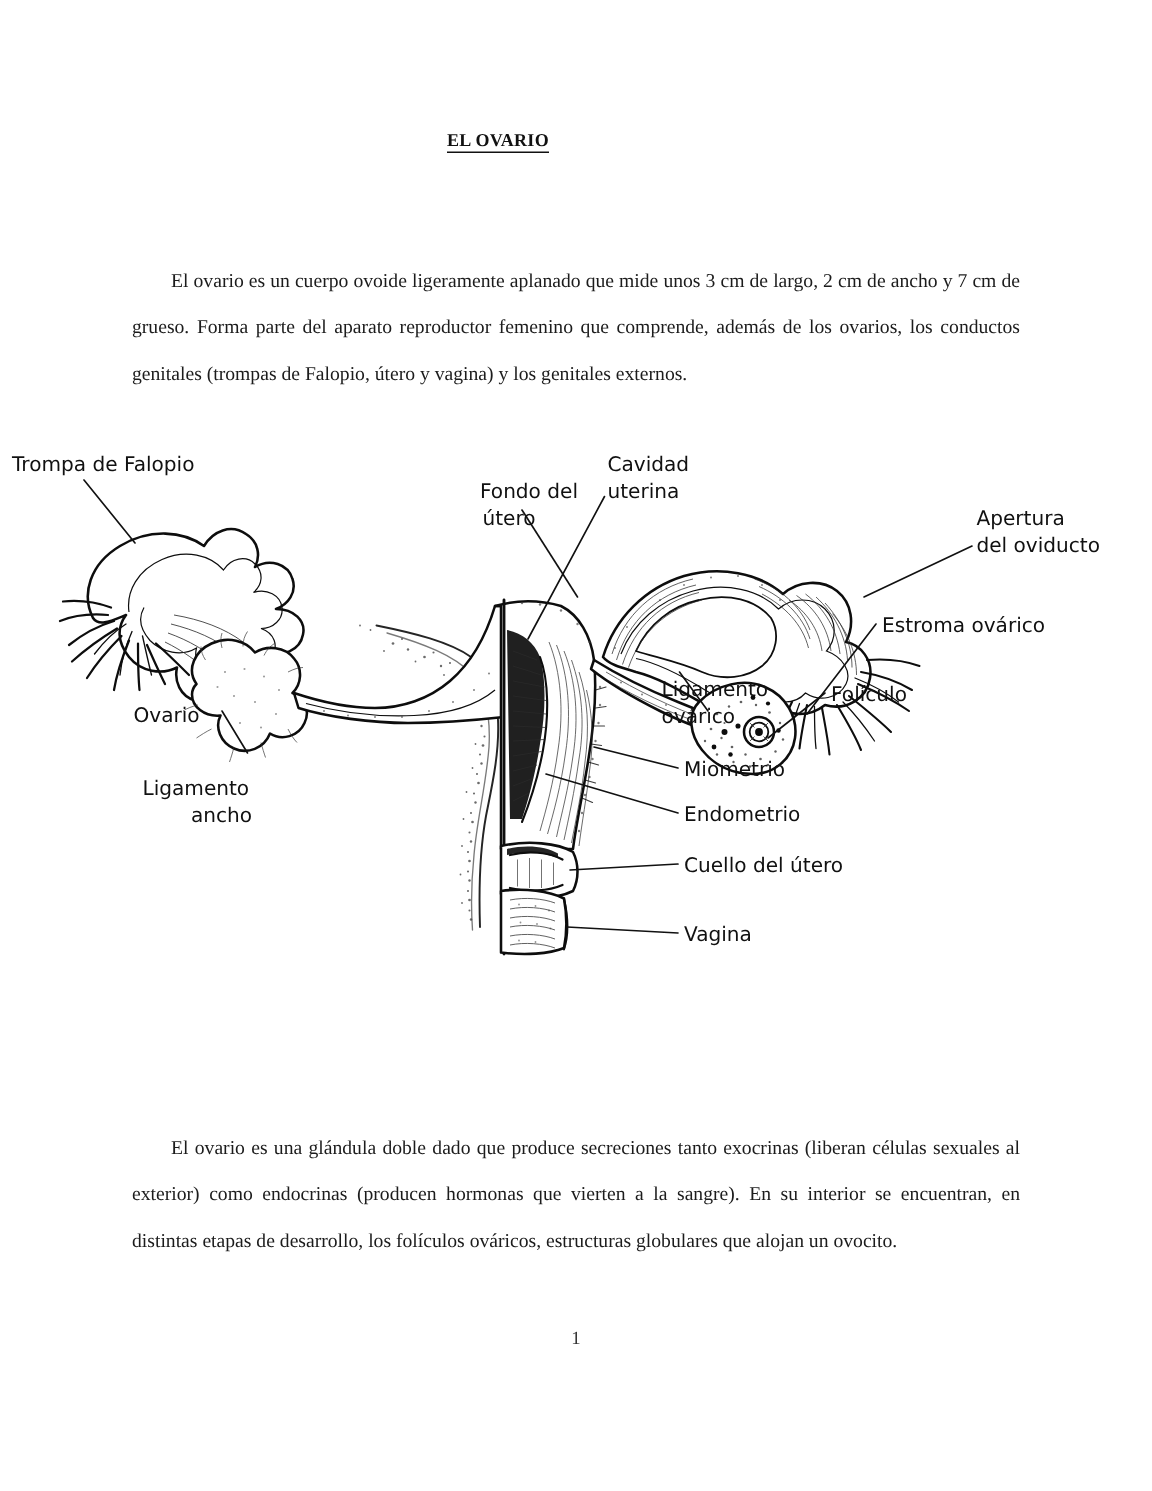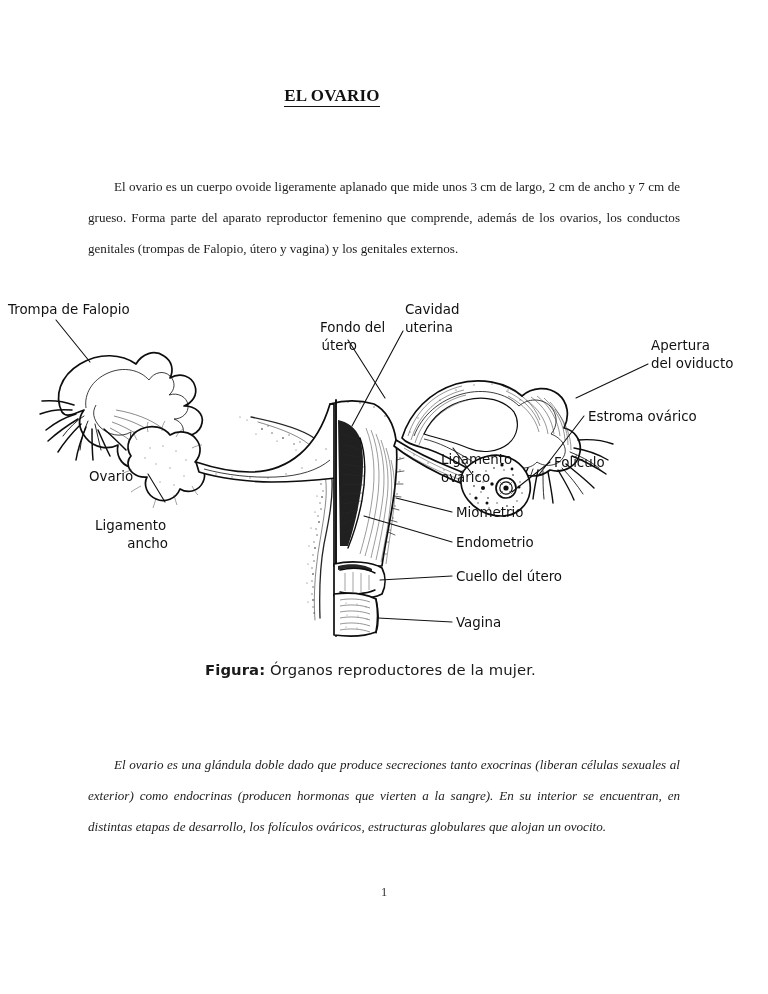--- a/index.html
+++ b/index.html
@@ -25,21 +25,21 @@
 
   
   .doc-title {
     position: absolute;
     top: 86px;
     left: 0;
     width: 664px;
     text-align: center;
     font-family: "Liberation Serif", "DejaVu Serif", serif;
     font-weight: bold;
-    font-size: 17px;
+    font-size: 12px;
     letter-spacing: 0.2px;
     color: #111;
   }
   .doc-title span {
     border-bottom: 1.2px solid #111;
     padding-bottom: 1px;
   }
 
   
   .para {
@@ -53,21 +53,20 @@
     text-justify: inter-word;
     color: #1c1c1c;
   }
   .para.intro {
     top: 158px;
     text-indent: 26px;
   }
   .para.closing {
     top: 736px;
     text-indent: 26px;
-    font-style: italic;
   }
 
   
   .figure-block {
     position: absolute;
     top: 288px;
     left: 0;
     width: 768px;
     height: 410px;
   }
@@ -624,23 +623,19 @@
           <text class="lbl" x="456" y="259">Endometrio</text>
 
           <text class="lbl" x="456" y="293">Cuello del útero</text>
 
           <text class="lbl" x="456" y="339">Vagina</text>
         </g>
 
       </svg>
     </div>
 
-    <div class="figure-caption">
-      <span class="cap-lead">Figura:</span>
-      <span>Órganos reproductores de la mujer.</span>
-    </div>
   </div>
 
   <p class="para closing">El ovario es una glándula doble dado que produce secreciones tanto exocrinas (liberan células sexuales al exterior) como endocrinas (producen hormonas que vierten a la sangre). En su interior se encuentran, en distintas etapas de desarrollo, los folículos ováricos, estructuras globulares que alojan un ovocito.</p>
 
   <div class="page-number">1</div>
 
 </div>
 
 </body></html>

